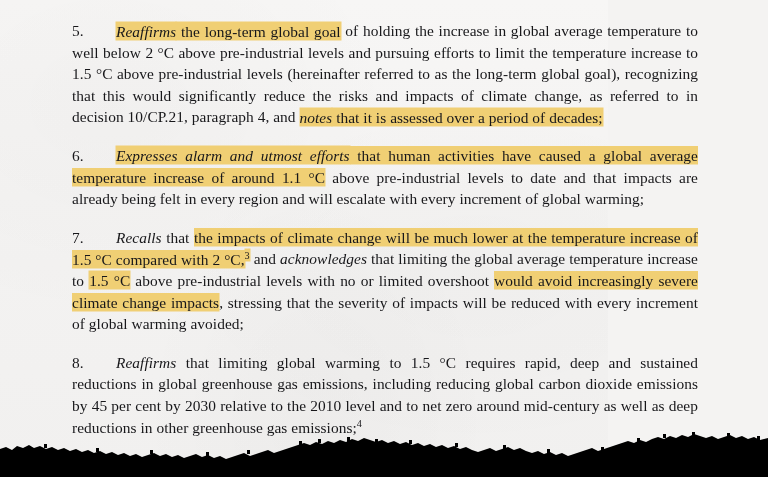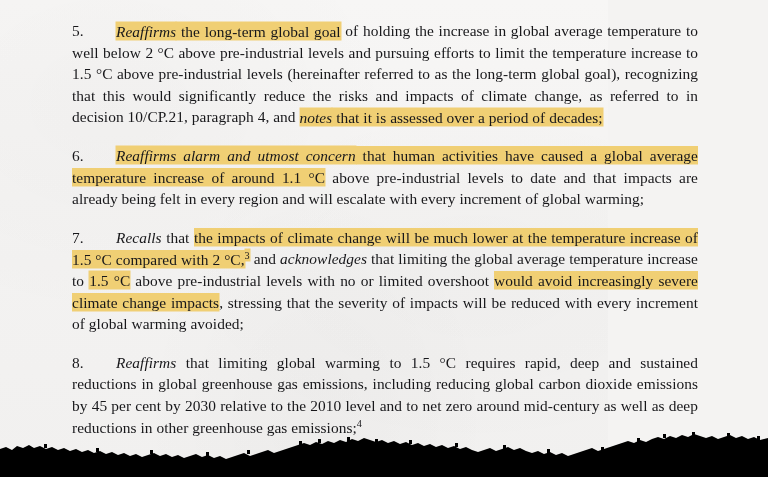--- a/index.html
+++ b/index.html
@@ -84,21 +84,21 @@
 </style>
 </head>
 <body>
 
 <div id="page">
 
   <div id="paper-texture"></div>
 
   <div id="text-column">
       <p class="para"><span class="num">5.</span><span class="it hl">Reaffirms</span><span class="hl"> the long-term global goal</span><span> of holding the increase in global average temperature to well below 2 °C above pre-industrial levels and pursuing efforts to limit the temperature increase to 1.5 °C above pre-industrial levels (hereinafter referred to as the long-term global goal), recognizing that this would significantly reduce the risks and impacts of climate change, as referred to in decision 10/CP.21, paragraph 4, and </span><span class="it hl">notes</span><span class="hl"> that it is assessed over a period of decades;</span></p>
-      <p class="para"><span class="num">6.</span><span class="it hl">Reaffirms alarm and utmost concern</span><span class="hl"> that human activities have caused a global average temperature increase of around 1.1 °C</span><span> above pre-industrial levels to date and that impacts are already being felt in every region and will escalate with every increment of global warming;</span></p>
+      <p class="para"><span class="num">6.</span><span class="it hl">Expresses alarm and utmost efforts</span><span class="hl"> that human activities have caused a global average temperature increase of around 1.1 °C</span><span> above pre-industrial levels to date and that impacts are already being felt in every region and will escalate with every increment of global warming;</span></p>
       <p class="para"><span class="num">7.</span><span class="it">Recalls</span><span> that </span><span class="hl">the impacts of climate change will be much lower at the temperature increase of 1.5 °C compared with 2 °C,</span><sup class="hl">3</sup><span> and </span><span class="it">acknowledges</span><span> that limiting the global average temperature increase to </span><span class="hl">1.5 °C</span><span> above pre-industrial levels with no or limited overshoot </span><span class="hl">would avoid increasingly severe climate change impacts</span><span>, stressing that the severity of impacts will be reduced with every increment of global warming avoided;</span></p>
       <p class="para"><span class="num">8.</span><span class="it">Reaffirms</span><span> that limiting global warming to 1.5 °C requires rapid, deep and sustained reductions in global greenhouse gas emissions, including reducing global carbon dioxide emissions by 45 per cent by 2030 relative to the 2010 level and to net zero around mid-century as well as deep reductions in other greenhouse gas emissions;</span><sup>4</sup></p>
     </div>
 
   <div id="torn-edge">
     <svg viewBox="0 0 768 46" preserveAspectRatio="none" xmlns="http://www.w3.org/2000/svg">
       <path fill="#000000" d="
         M0,18
         L6,16 L12,19 L17,15 L23,17 L29,14 L34,17 L40,15 L46,18 L52,16 L58,19
         L64,17 L70,20 L76,18 L82,21 L88,19 L94,22 L100,20 L106,23 L112,21

